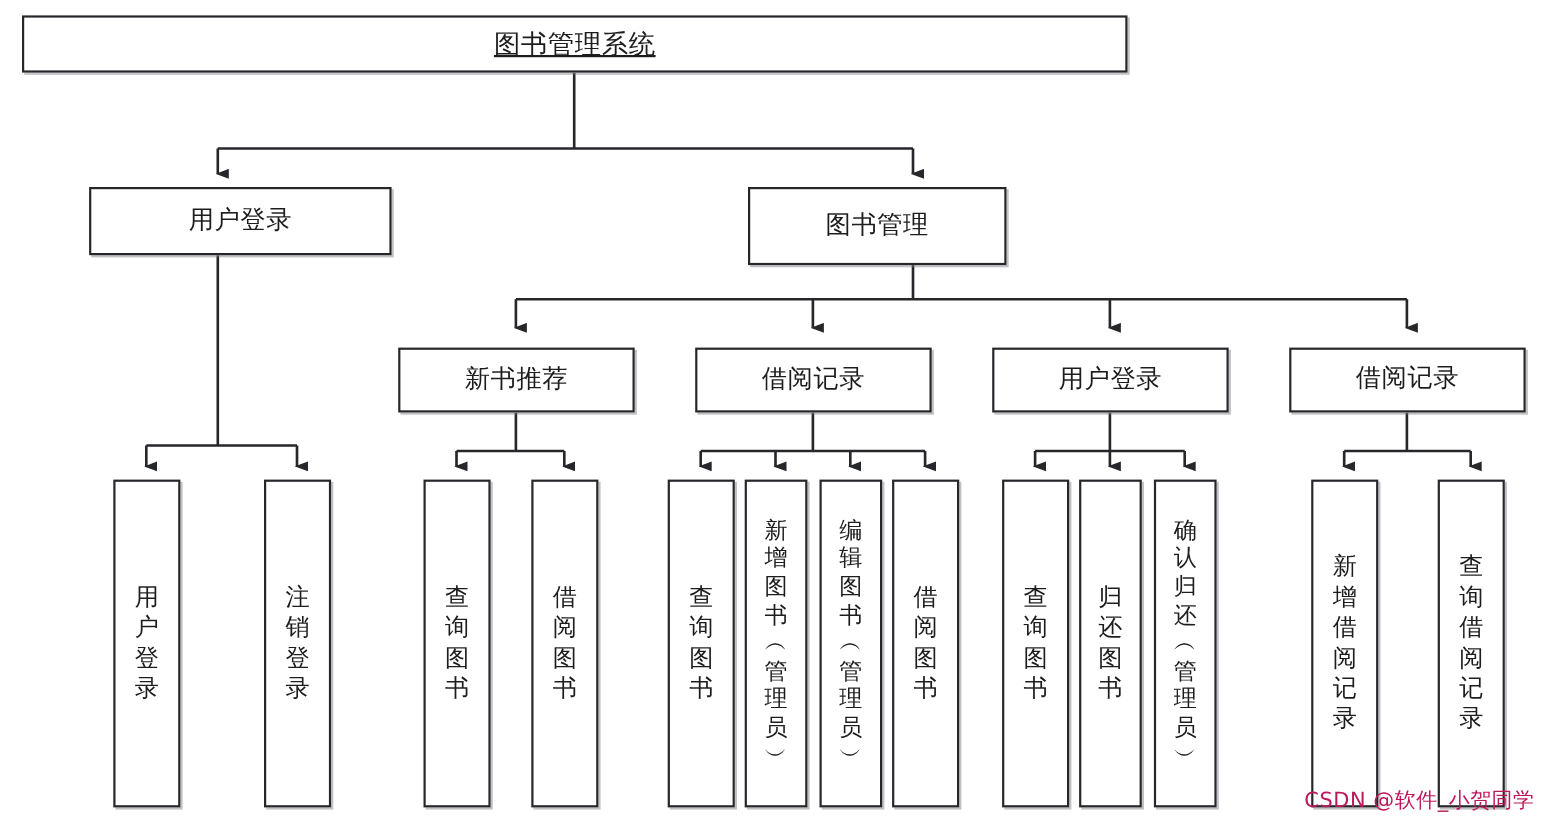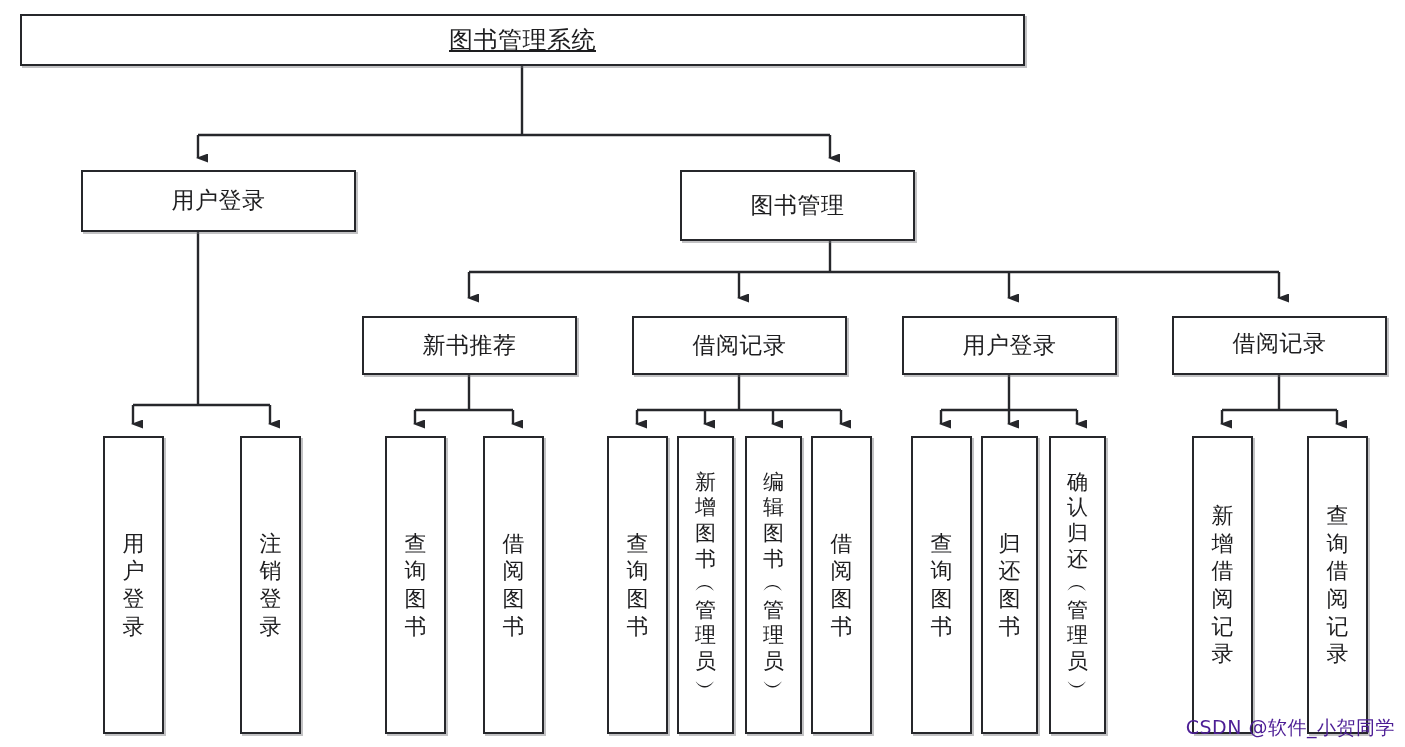--- a/index.html
+++ b/index.html
@@ -67,21 +67,21 @@
   }
   .node.v.tall .label {
     font-size: 21px;
     line-height: 1.22;
   }
   .watermark {
     position: absolute;
     right: 10px;
     bottom: 6px;
     font-size: 19px;
-    color: #4c1d95;
+    color: #be185d;
     letter-spacing: 0.5px;
     white-space: nowrap;
   }
 </style>
 </head>
 <body>
 
 <div id="canvas">
 
   <svg id="wires" viewBox="0 0 1405 747" xmlns="http://www.w3.org/2000/svg">

